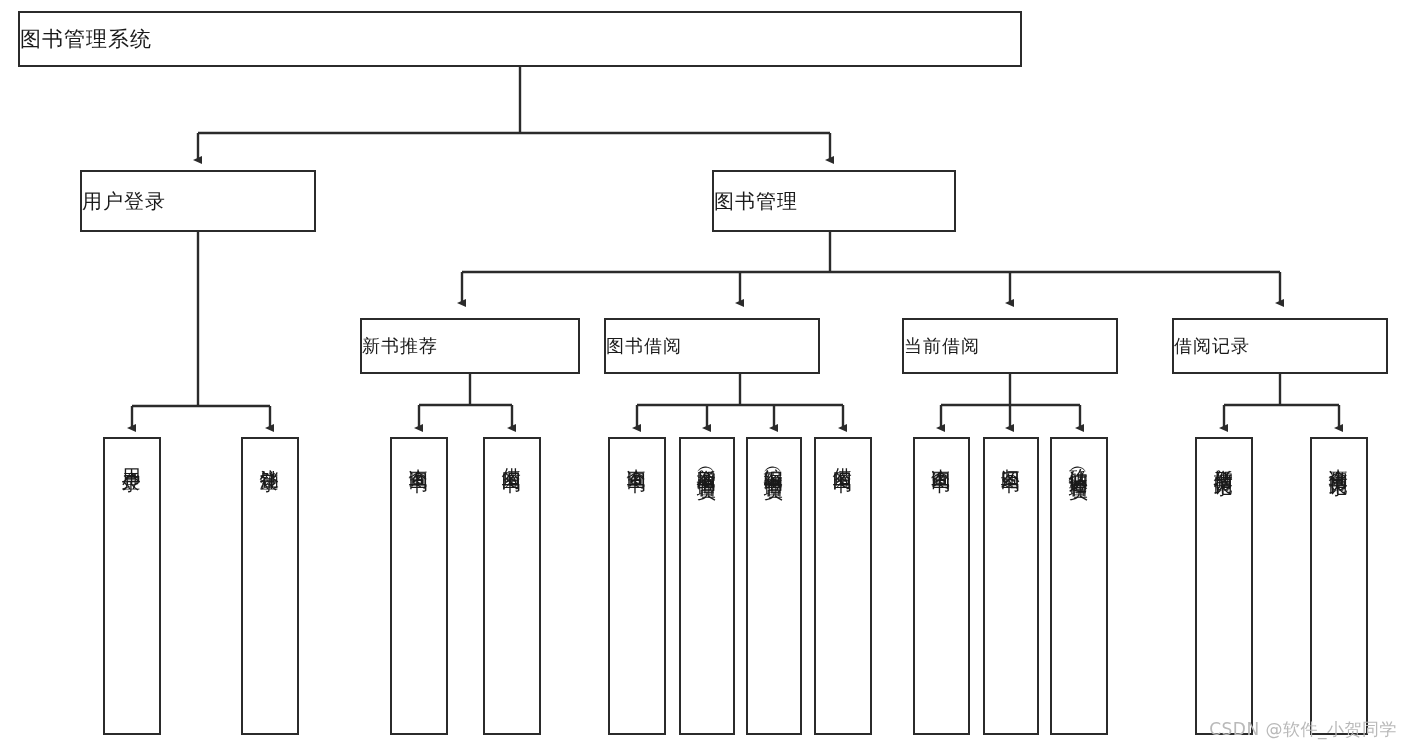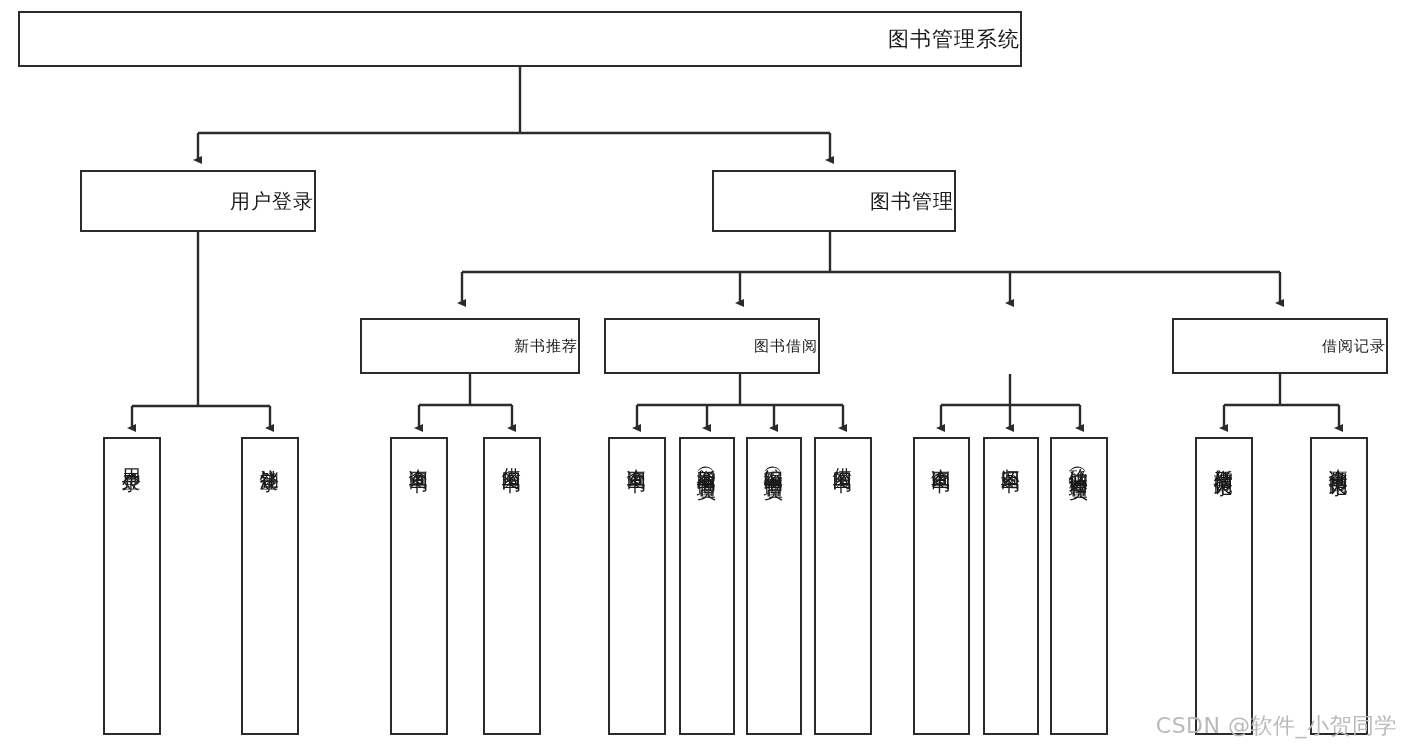--- a/index.html
+++ b/index.html
@@ -23,55 +23,55 @@
     height: 747px;
     pointer-events: none;
   }
   .node {
     position: absolute;
     box-sizing: border-box;
     background: #ffffff;
     border: 2px solid #2b2b2b;
     display: flex;
     align-items: center;
-    justify-content: flex-end;
+    justify-content: flex-start;
     color: #1a1a1a;
     z-index: 2;
   }
   .node.root {
     font-size: 21px;
     letter-spacing: 1px;
   }
   .node.lvl2 {
     font-size: 20px;
     letter-spacing: 1px;
   }
   .node.lvl3 {
-    font-size: 15px;
+    font-size: 18px;
     letter-spacing: 1px;
   }
   .node.leaf {
     font-size: 19px;
     align-items: flex-start;
     justify-content: center;
     padding-top: 14px;
   }
   .vtext {
     writing-mode: vertical-rl;
     text-orientation: upright;
     line-height: 1.18;
     letter-spacing: 2px;
     white-space: nowrap;
     display: block;
   }
   #watermark {
     position: absolute;
     right: 8px;
     bottom: 6px;
-    font-size: 22px;
+    font-size: 17px;
     color: #b9b9b9;
     letter-spacing: 0.5px;
     z-index: 5;
     white-space: nowrap;
   }
 </style>
 </head>
 <body>
 
 <div id="canvas">
@@ -136,20 +136,23 @@
   <div class="node lvl2" style="left:712px; top:170px; width:244px; height:62px;">
     <span>图书管理</span>
   </div>
 
   <div class="node lvl3" style="left:360px; top:318px; width:220px; height:56px;">
     <span>新书推荐</span>
   </div>
   <div class="node lvl3" style="left:604px; top:318px; width:216px; height:56px;">
     <span>图书借阅</span>
   </div>
+  <div class="node lvl3" style="left:902px; top:318px; width:216px; height:56px;">
+    <span>当前借阅</span>
+  </div>
   <div class="node lvl3" style="left:1172px; top:318px; width:216px; height:56px;">
     <span>借阅记录</span>
   </div>
 
   <div class="node leaf" style="left:103px; top:437px; width:58px; height:298px;">
     <span class="vtext">用户登录</span>
   </div>
   <div class="node leaf" style="left:241px; top:437px; width:58px; height:298px;">
     <span class="vtext">注销登录</span>
   </div>

